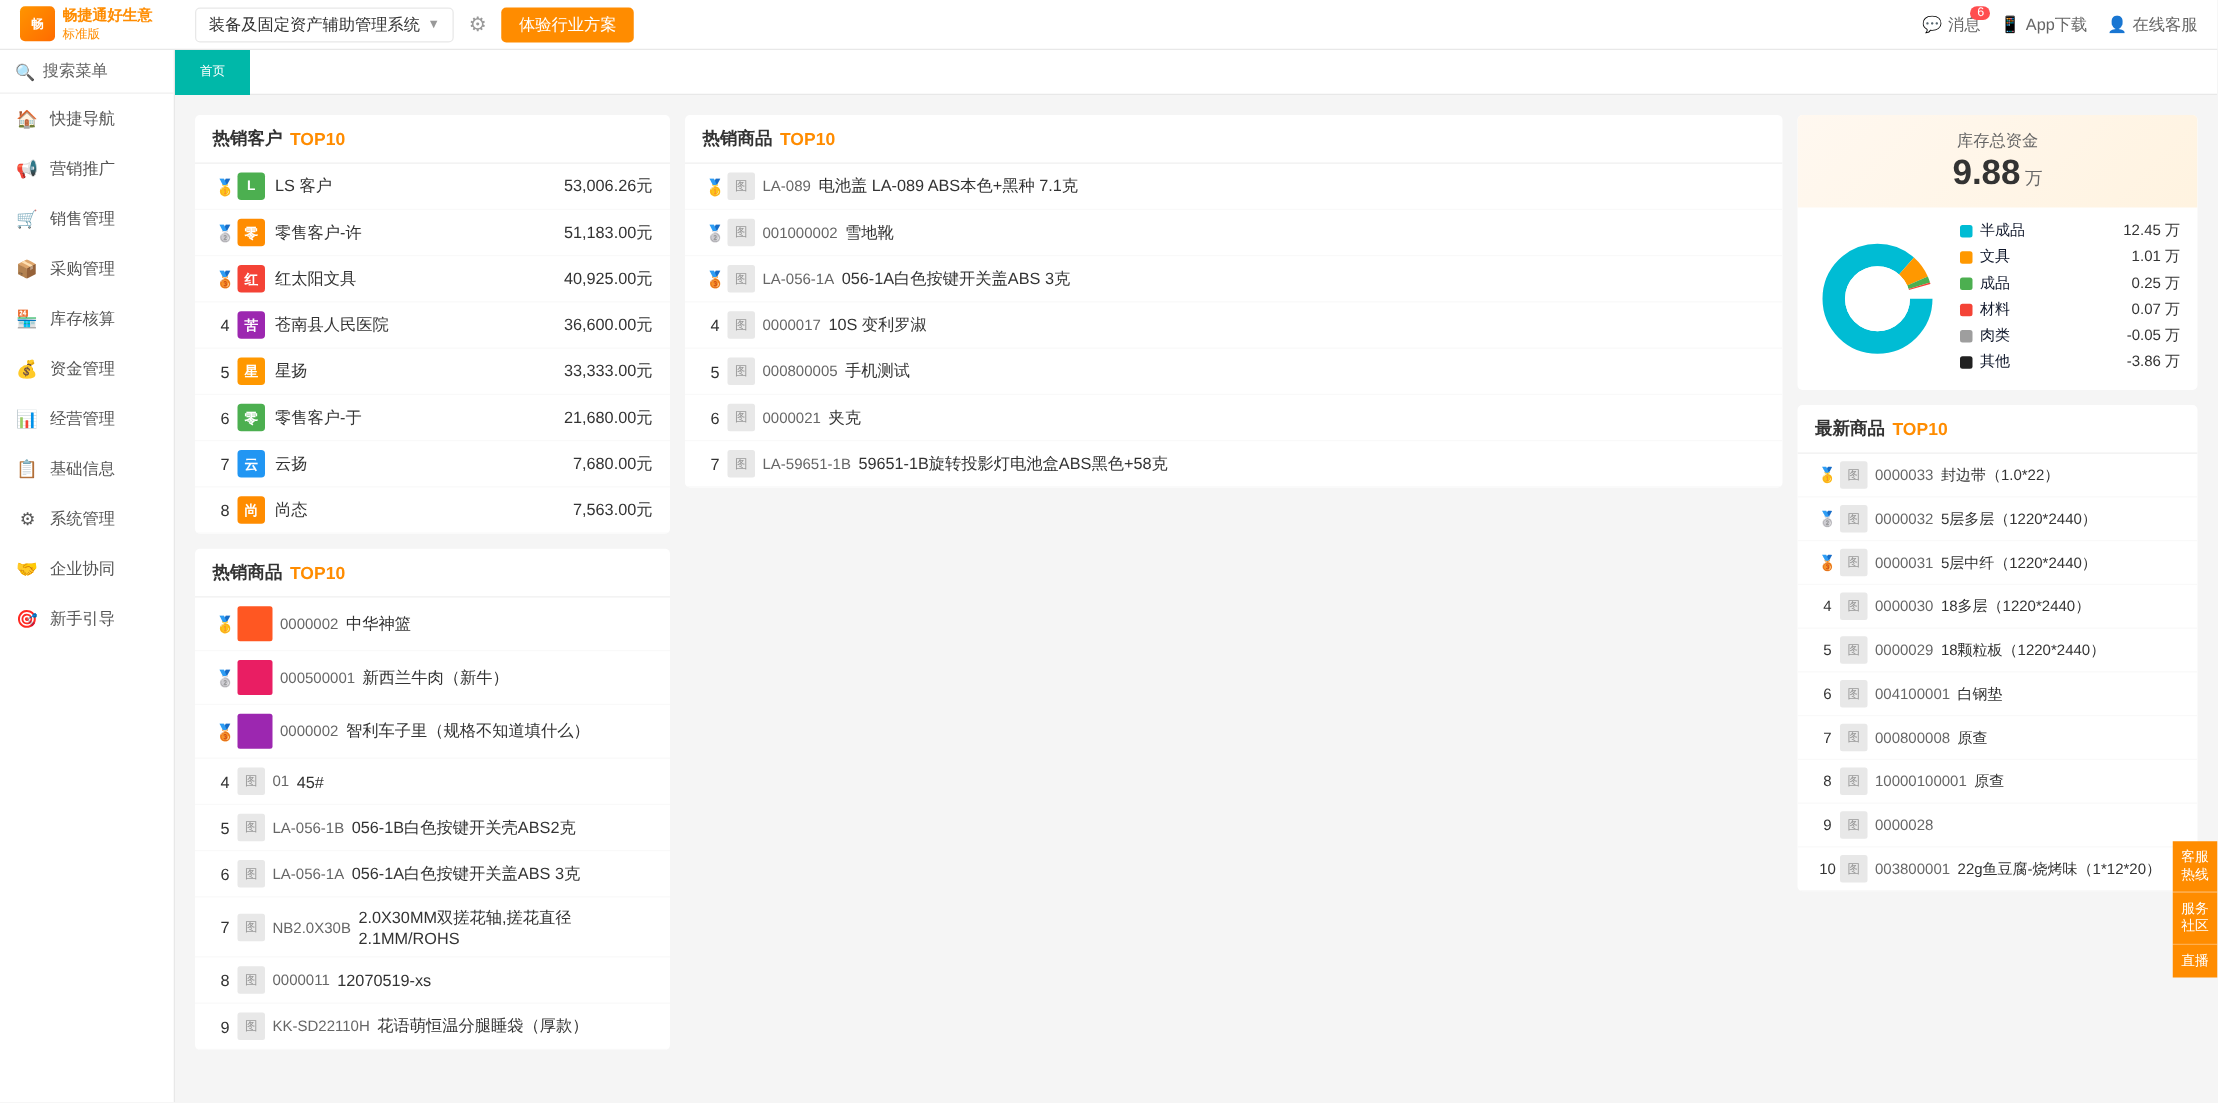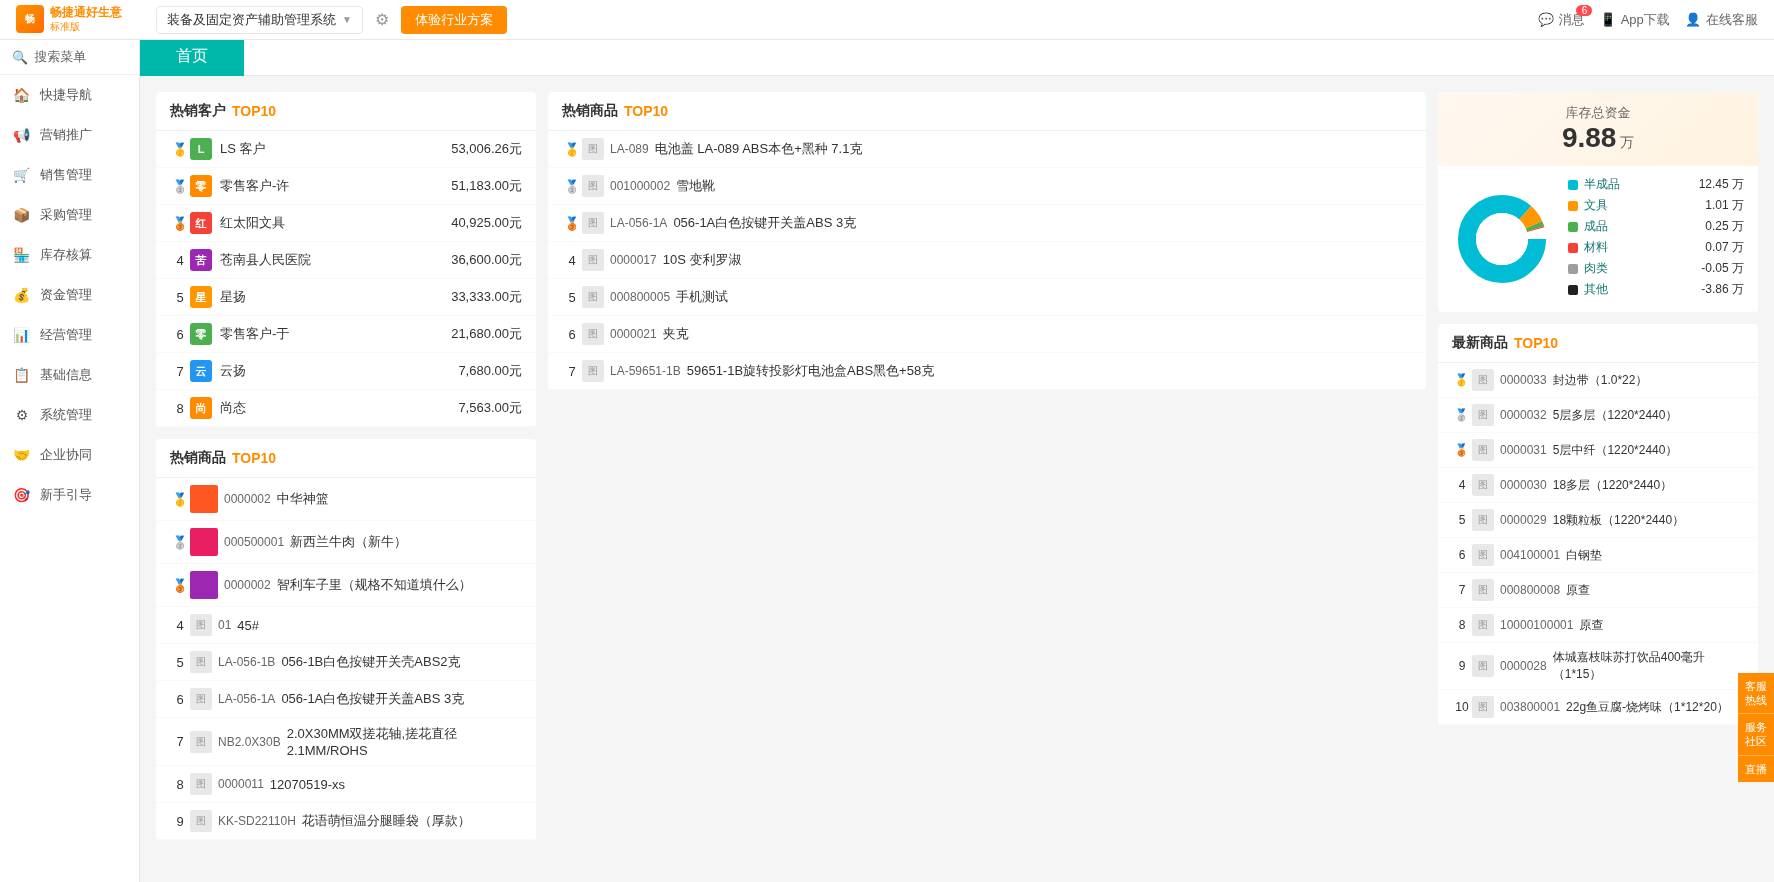--- a/index.html
+++ b/index.html
@@ -146,25 +146,25 @@
     .tab-bar {
       height: 36px;
       background: #fff;
       display: flex;
       align-items: center;
       border-bottom: 1px solid #e8e8e8;
       flex-shrink: 0;
     }
     .tab-item {
       height: 36px;
-      padding: 0 36px;
+      padding: 0 20px;
       display: flex;
       align-items: center;
       cursor: pointer;
-      font-size: 16px;
+      font-size: 10px;
       color: #666;
       border-bottom: 2px solid transparent;
       justify-content: center;
     }
     .tab-item.active {
       color: #fff;
       background: #00b8a9;
       border-bottom: 2px solid #00b8a9;
     }
 
@@ -297,21 +297,21 @@
       font-size: 12px;
       margin-bottom: 4px;
       justify-content: space-between;
     }
     .legend-dot {
       width: 10px;
       height: 10px;
       border-radius: 2px;
       flex-shrink: 0;
     }
-    .legend-label { flex: 1; color: #0f766e; }
+    .legend-label { flex: 1; color: #0f172a; }
     .legend-val { color: #333; font-size: 12px; white-space: nowrap; }
     .inventory-footer {
       text-align: center;
       padding: 4px;
       font-size: 11px;
       color: #999;
       border-top: 1px solid #f0f0f0;
     }
 
     
@@ -737,21 +737,20 @@
               <div class="latest-product-row">
     <span class="rank-medal" style="width:20px;text-align:center;flex-shrink:0;font-size:12px;">8</span>
     <div class="product-avatar">图</div>
     <span class="product-code">10000100001</span>
     <span class="product-name">原查</span>
   </div>
               <div class="latest-product-row">
     <span class="rank-medal" style="width:20px;text-align:center;flex-shrink:0;font-size:12px;">9</span>
     <div class="product-avatar">图</div>
     <span class="product-code">0000028</span>
-    <span class="product-name">体城嘉枝味苏打饮品400毫升（1*15）</span>
   </div>
               <div class="latest-product-row">
     <span class="rank-medal" style="width:20px;text-align:center;flex-shrink:0;font-size:12px;">10</span>
     <div class="product-avatar">图</div>
     <span class="product-code">003800001</span>
     <span class="product-name">22g鱼豆腐-烧烤味（1*12*20）</span>
   </div>
             </div>
         </div>
 

